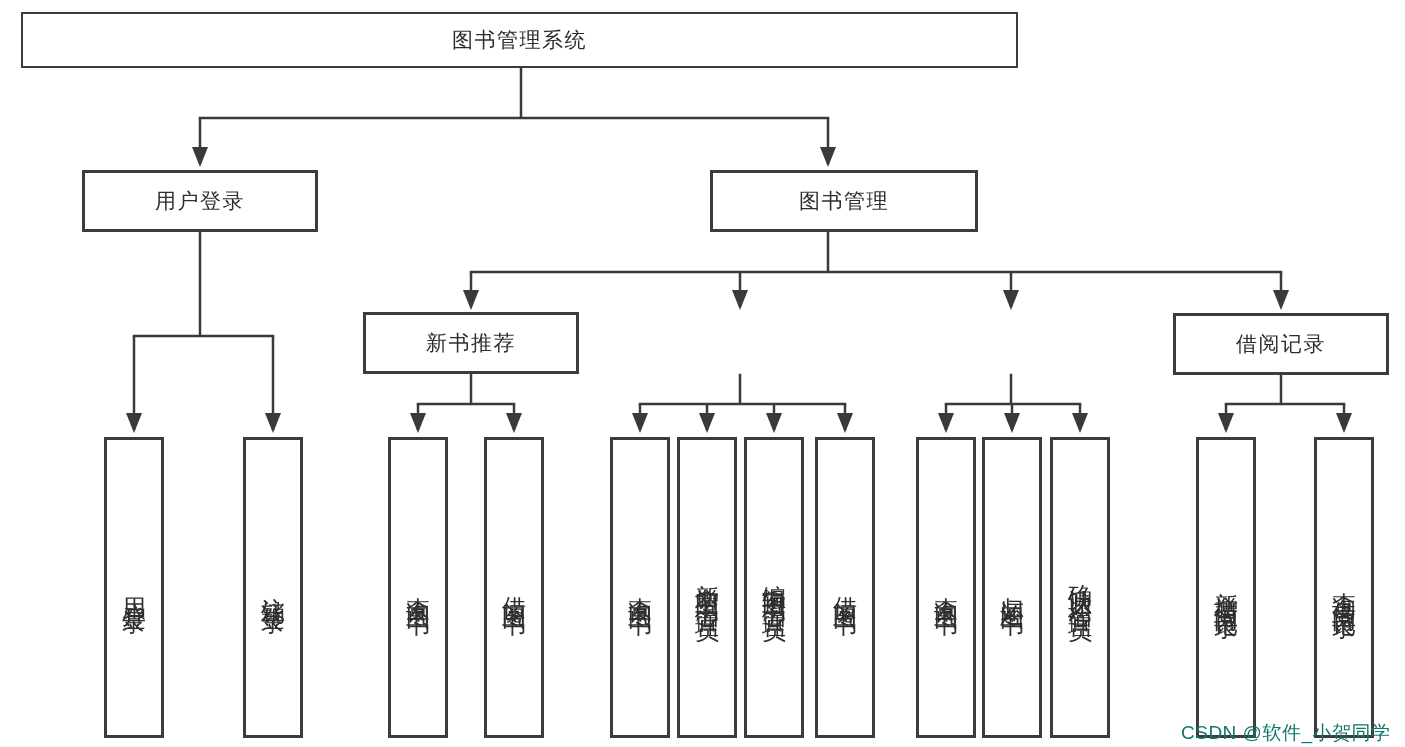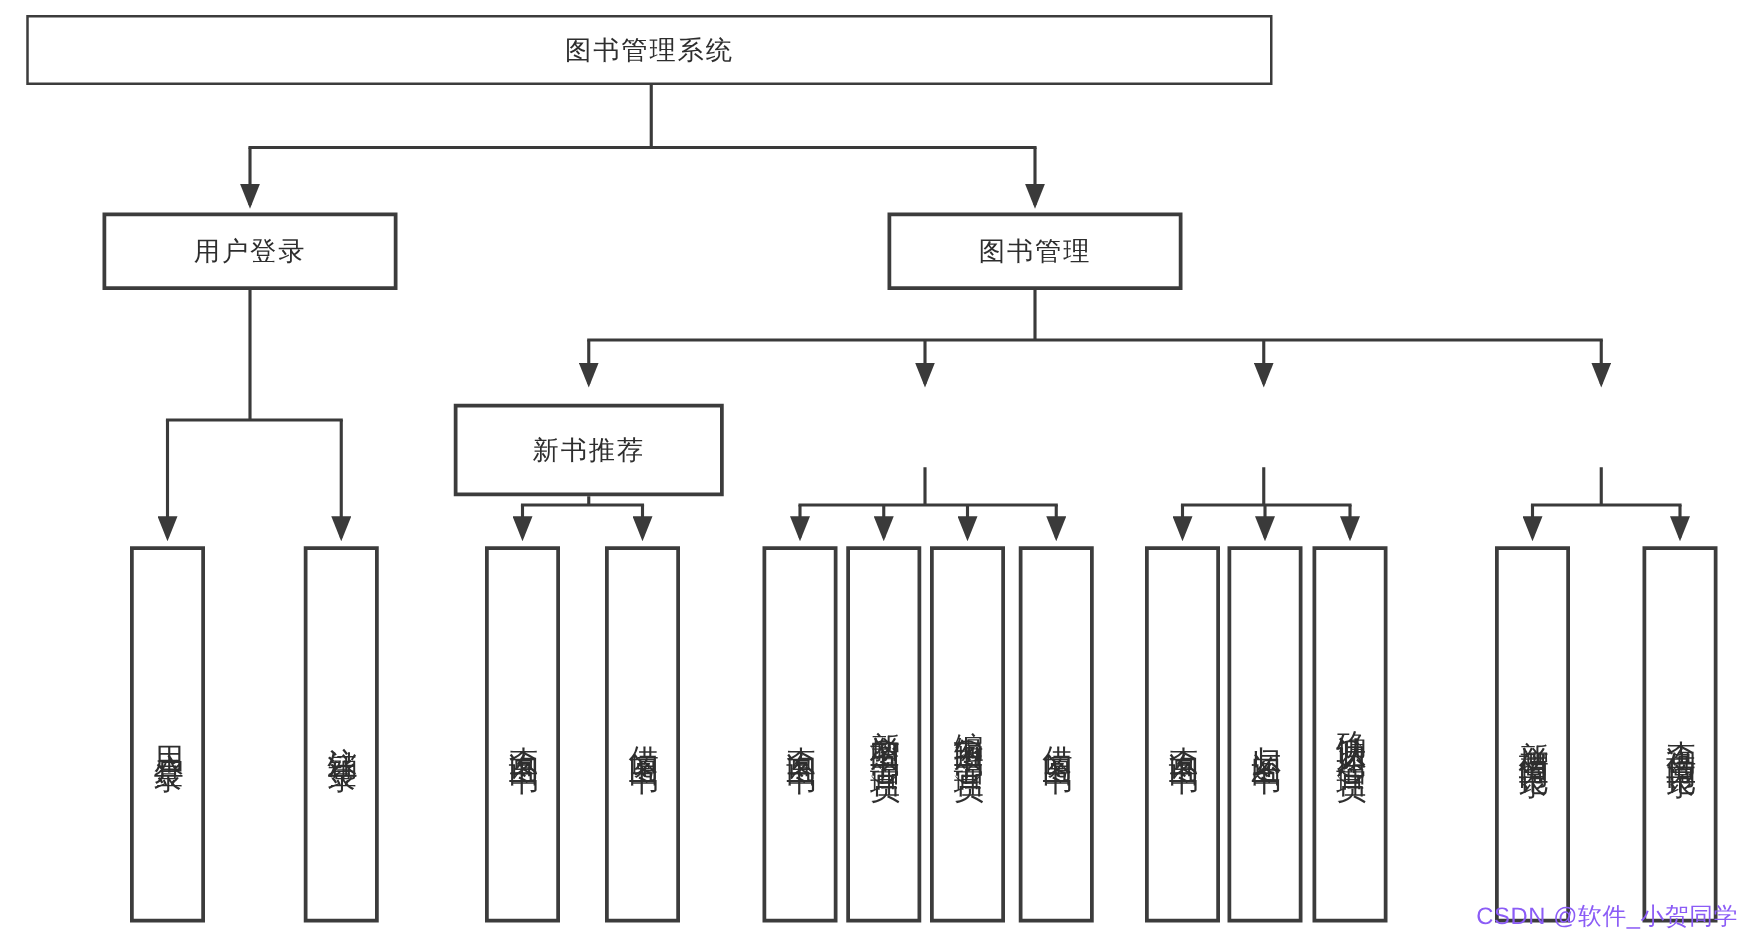--- a/index.html
+++ b/index.html
@@ -18,21 +18,21 @@
     position:absolute;z-index:2;box-sizing:border-box;background:#ffffff;
     border:3px solid #3c3c3c;top:437px;width:60px;height:301px;
     display:flex;align-items:center;justify-content:center;
   }
   .vtext{
     writing-mode:vertical-rl;text-orientation:mixed;line-height:1;
     font-size:24px;color:#2e2e2e;letter-spacing:5px;white-space:nowrap;
   }
   .watermark{
     position:absolute;z-index:5;left:1181px;top:720px;
-    font-size:19px;color:#8b5cf6;letter-spacing:0.5px;white-space:nowrap;
+    font-size:19px;color:#0f766e;letter-spacing:0.5px;white-space:nowrap;
   }
 </style>
 </head>
 <body>
 
 <div class="canvas">
 
   <svg class="wires" width="1405" height="747" viewBox="0 0 1405 747">
     <defs>
       <marker id="arrow" markerUnits="userSpaceOnUse" viewBox="0 0 20 16" markerWidth="20" markerHeight="16" refX="17" refY="8" orient="auto">
@@ -70,26 +70,29 @@
     </g>
   </svg>
 
   <div class="hbox root" style="left:21px;top:12px;width:997px;height:56px">
     <span>图书管理系统</span>
   </div>
 
   <div class="hbox" style="left:82px;top:170px;width:236px;height:62px">
     <span>用户登录</span>
   </div>
-  <div class="hbox" style="left:710px;top:170px;width:236px;height:62px">
+  <div class="hbox" style="left:710px;top:170px;width:268px;height:62px">
     <span>图书管理</span>
   </div>
 
-  <div class="hbox" style="left:363px;top:323px;width:216px;height:74px">
+  <div class="hbox" style="left:363px;top:312px;width:216px;height:62px">
     <span>新书推荐</span>
+  </div>
+  <div class="hbox" style="left:1173px;top:313px;width:216px;height:62px">
+    <span>借阅记录</span>
   </div>
 
   <div class="vbox" style="left:104px">
     <span class="vtext">用户登录</span>
   </div>
   <div class="vbox" style="left:243px">
     <span class="vtext">注销登录</span>
   </div>
 
   <div class="vbox" style="left:388px">

